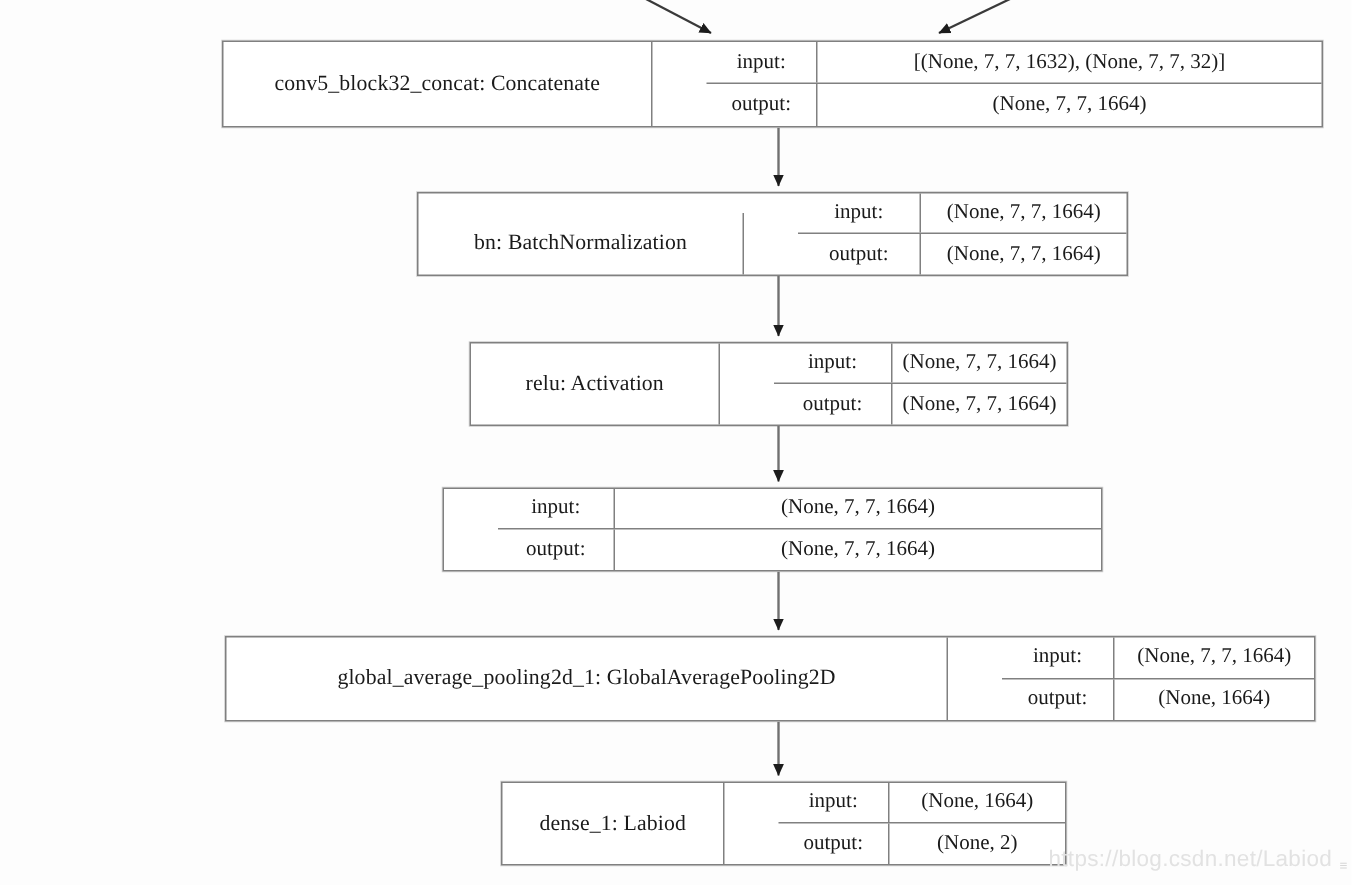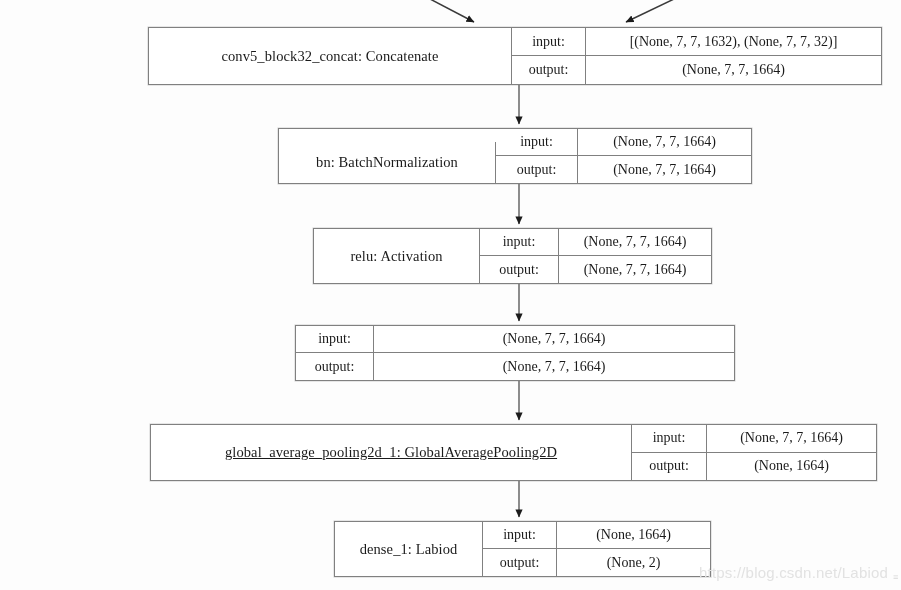--- a/index.html
+++ b/index.html
@@ -42,20 +42,21 @@
     font-size: 14.5px;
     color: #1a1a1a;
     white-space: nowrap;
     letter-spacing: 0.1px;
   }
   .node-io {
     display: flex;
     flex-direction: column;
     flex: 1 1 auto;
     box-sizing: border-box;
+    margin-left: 36px;
   }
   .io-row {
     display: flex;
     flex-direction: row;
     flex: 1 1 50%;
     align-items: stretch;
     box-sizing: border-box;
   }
   .io-row.top {
     border-bottom: 1px solid #808080;
@@ -139,21 +140,21 @@
     </g>
     <g>
       <line x1="519" y1="381" x2="519" y2="420" stroke="#707070" stroke-width="1.6" marker-end="url(#arrowhead)"></line>
     </g>
     <g>
       <line x1="519" y1="481" x2="519" y2="517" stroke="#707070" stroke-width="1.6" marker-end="url(#arrowhead)"></line>
     </g>
   </svg>
 
   <div class="node" style="left:148px; top:27px; width:734px; height:58px;">
-    <div class="node-name" style="width:363px;">conv5_block32_concat: Concatenate</div>
+    <div class="node-name" style="width:286px;">conv5_block32_concat: Concatenate</div>
     <div class="node-io">
       <div class="io-row top">
         <div class="io-label" style="width:74px;">input:</div>
         <div class="io-shape">[(None, 7, 7, 1632), (None, 7, 7, 32)]</div>
       </div>
       <div class="io-row">
         <div class="io-label" style="width:74px;">output:</div>
         <div class="io-shape">(None, 7, 7, 1664)</div>
       </div>
     </div>
@@ -194,21 +195,21 @@
         <div class="io-shape">(None, 7, 7, 1664)</div>
       </div>
       <div class="io-row">
         <div class="io-label" style="width:78px;">output:</div>
         <div class="io-shape">(None, 7, 7, 1664)</div>
       </div>
     </div>
   </div>
 
   <div class="node" style="left:150px; top:424px; width:727px; height:57px;">
-    <div class="node-name" style="width:481px;text-decoration:underline;">global_average_pooling2d_1: GlobalAveragePooling2D</div>
+    <div class="node-name" style="width:481px;">global_average_pooling2d_1: GlobalAveragePooling2D</div>
     <div class="node-io">
       <div class="io-row top">
         <div class="io-label" style="width:75px;">input:</div>
         <div class="io-shape">(None, 7, 7, 1664)</div>
       </div>
       <div class="io-row">
         <div class="io-label" style="width:75px;">output:</div>
         <div class="io-shape">(None, 1664)</div>
       </div>
     </div>

